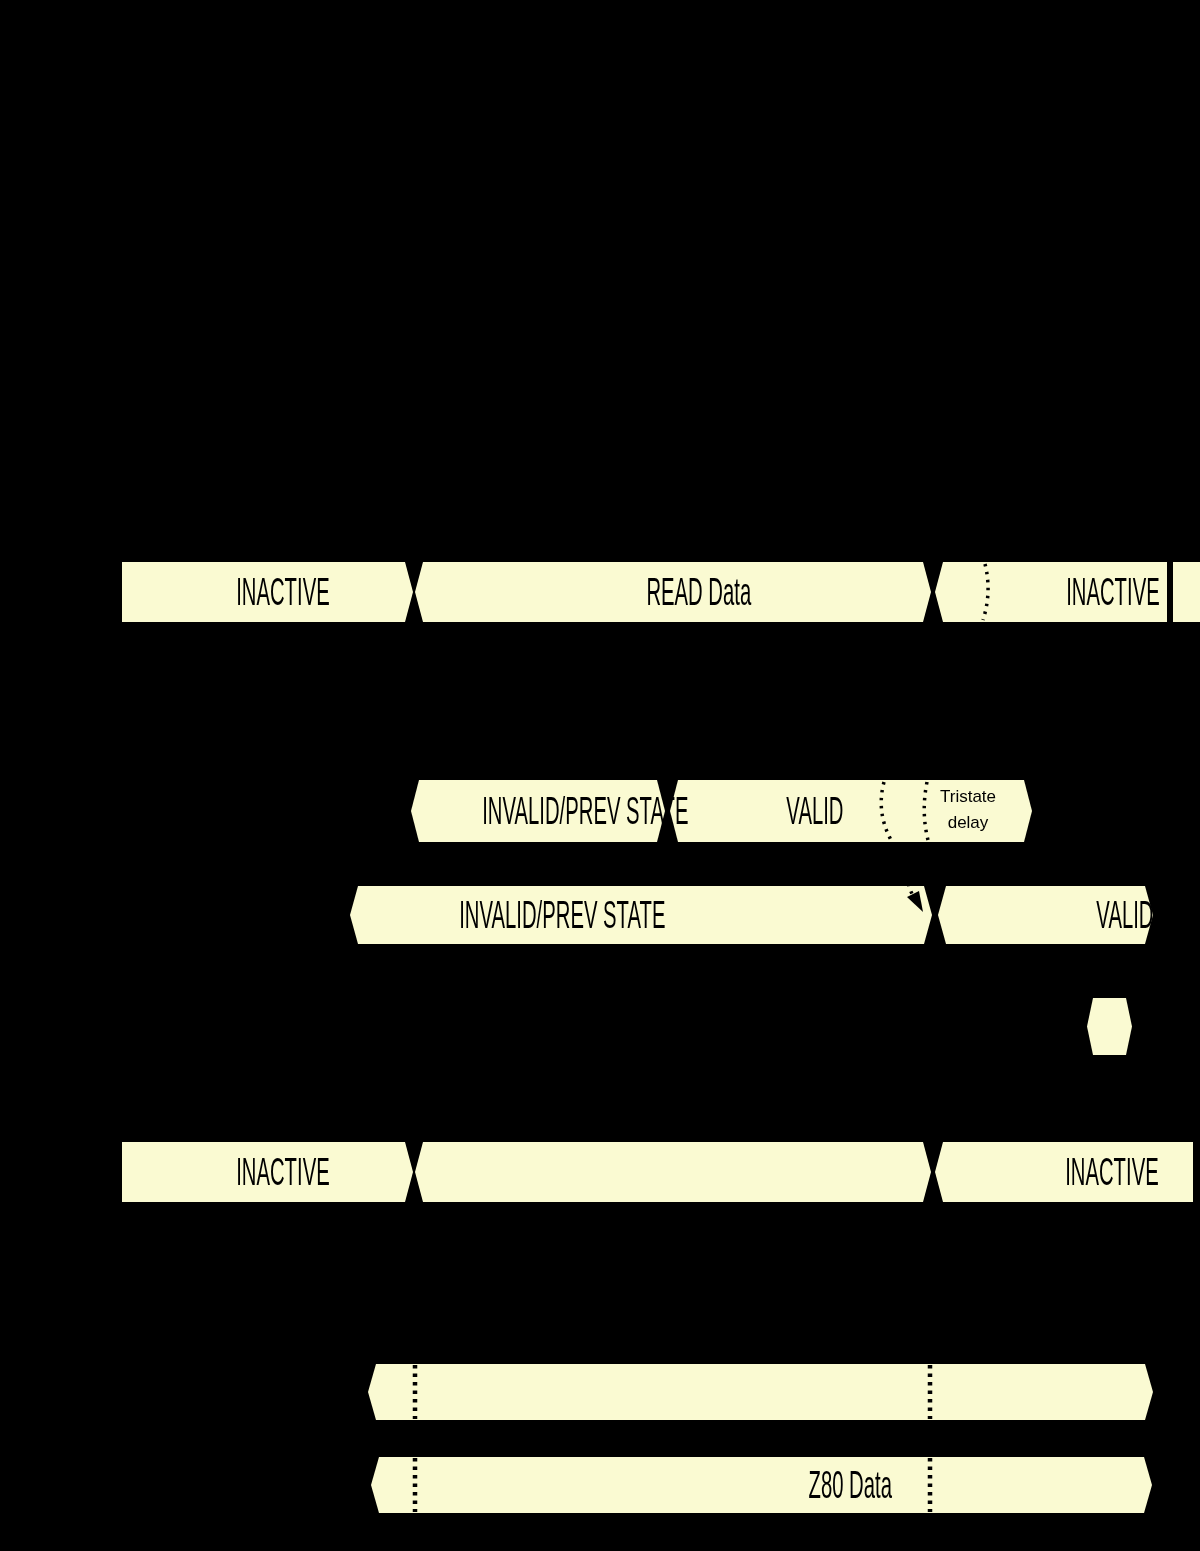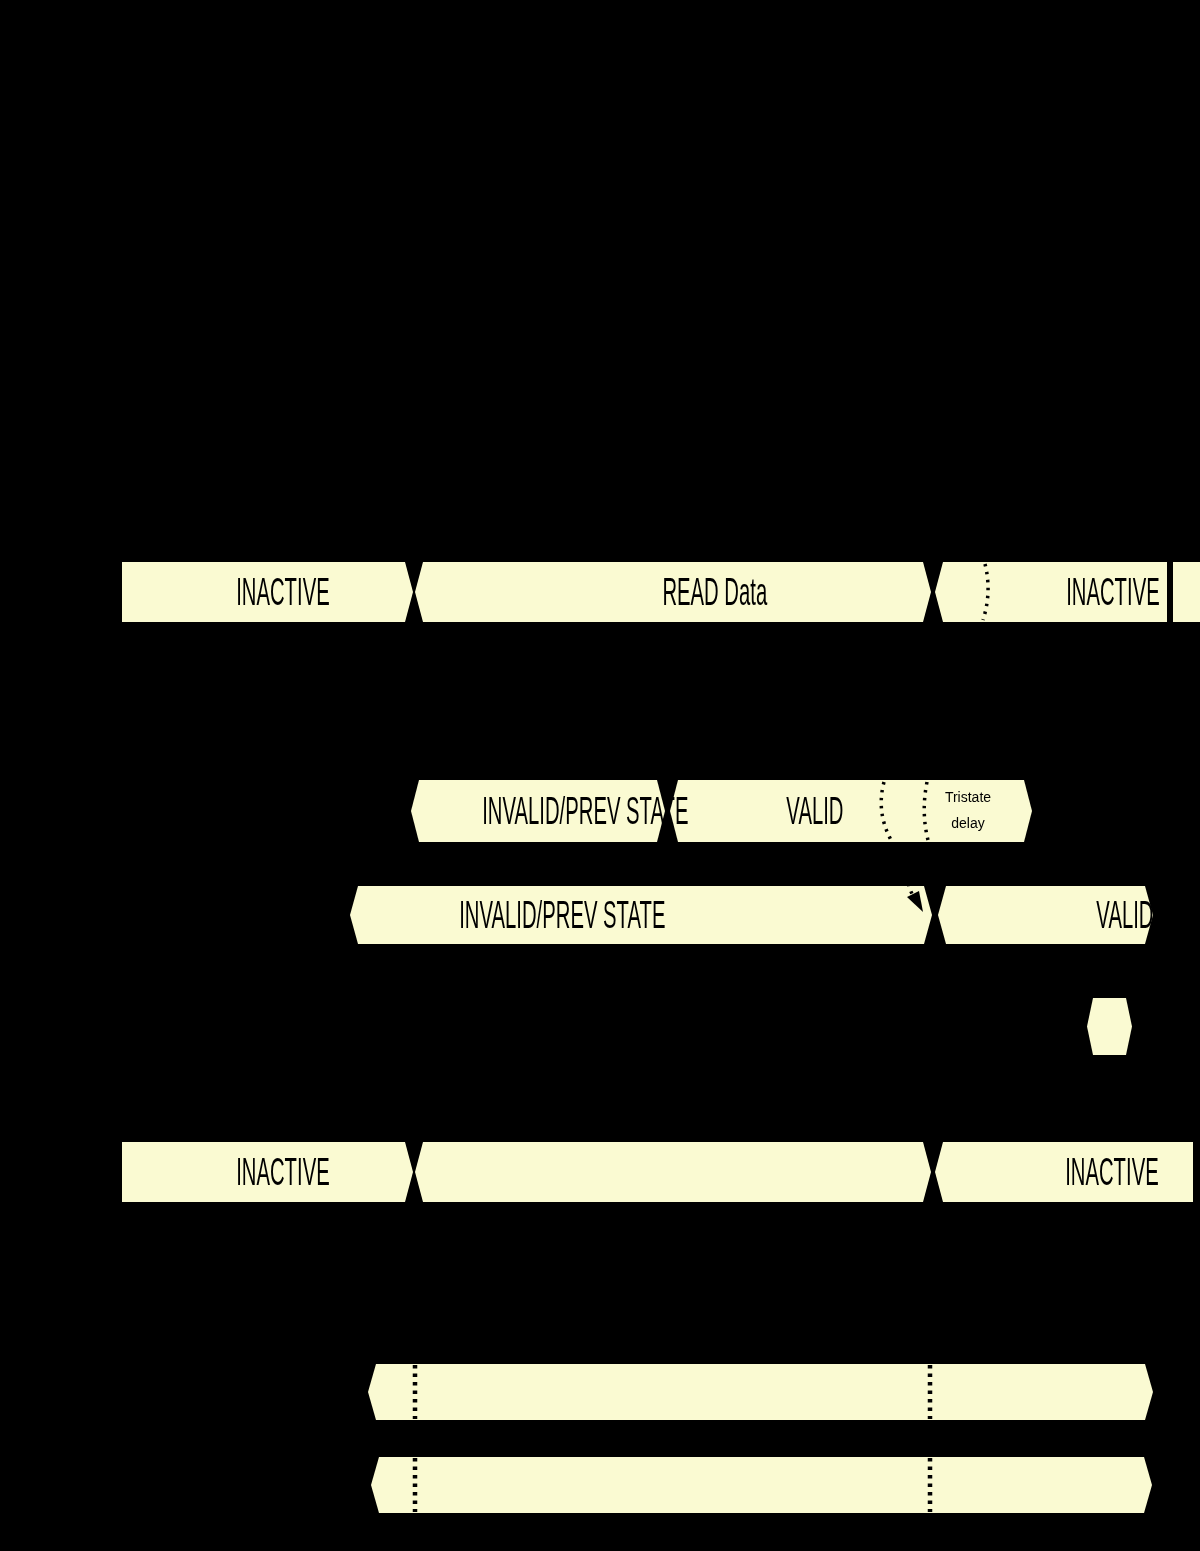--- a/index.html
+++ b/index.html
@@ -13,21 +13,21 @@
   .end-l{clip-path:polygon(0 50%, 8px 0, 100% 0, 100% 100%, 8px 100%);}
   .end-b{clip-path:polygon(0 50%, 8px 0, calc(100% - 8px) 0, 100% 50%, calc(100% - 8px) 100%, 8px 100%);}
   .hex6{clip-path:polygon(0 50%, 6px 0, calc(100% - 6px) 0, 100% 50%, calc(100% - 6px) 100%, 6px 100%);}
   .lbl{
     position:absolute;width:300px;text-align:right;color:var(--ink,#000);
     font-size:39px;white-space:nowrap;
   }
   .lbl>span{display:inline-block;transform:scaleX(0.52);transform-origin:center;}
   .annot{
     position:absolute;left:923px;top:784px;width:90px;text-align:center;
-    color:var(--ink,#000);font-size:14px;line-height:26px;
+    color:var(--ink,#000);font-size:17px;line-height:26px;
   }
   .annot span{display:block;}
   svg.overlay{position:absolute;left:0;top:0;pointer-events:none;}
 </style>
 </head>
 <body>
 
 <div class="stage">
 
   <div class="bar end-r" style="left:122px;top:562px;width:291px;height:60px"></div>
@@ -45,39 +45,40 @@
 
   <div class="bar end-r" style="left:122px;top:1142px;width:291px;height:60px"></div>
   <div class="bar end-b" style="left:415px;top:1142px;width:516px;height:60px"></div>
   <div class="bar end-l" style="left:935px;top:1142px;width:258px;height:60px"></div>
 
   <div class="bar end-b" style="left:368px;top:1364px;width:785px;height:56px"></div>
 
   <div class="bar end-b" style="left:371px;top:1457px;width:781px;height:56px"></div>
 
   <div class="lbl" style="left:73px;top:562px;line-height:60px"><span>INACTIVE</span></div>
-  <div class="lbl" style="left:516px;top:562px;line-height:60px"><span>READ Data</span></div>
+  <div class="lbl" style="left:500px;top:562px;line-height:60px"><span>READ Data</span></div>
   <div class="lbl" style="left:903px;top:562px;line-height:60px"><span>INACTIVE</span></div>
 
   <div class="lbl" style="left:387px;top:780px;line-height:62px"><span>INVALID/PREV STATE</span></div>
   <div class="lbl" style="left:570px;top:780px;line-height:62px"><span>VALID</span></div>
 
   <div class="annot">
     <span>Tristate</span>
     <span>delay</span>
   </div>
 
   <div class="lbl" style="left:364px;top:886px;line-height:58px"><span>INVALID/PREV STATE</span></div>
   <div class="lbl" style="left:880px;top:886px;line-height:58px"><span>VALID</span></div>
 
   <div class="lbl" style="left:959px;top:998px;line-height:57px"><span>IN</span></div>
 
   <div class="lbl" style="left:73px;top:1142px;line-height:60px"><span>INACTIVE</span></div>
   <div class="lbl" style="left:902px;top:1142px;line-height:60px"><span>INACTIVE</span></div>
 
+  <div class="lbl" style="left:630px;top:1457px;line-height:56px"><span>Z80 Data</span></div>
 
   <svg class="overlay" width="1200" height="1551" viewBox="0 0 1200 1551">
 
     <path d="M 985 564 Q 992 592 983 620" fill="none" stroke="#000" stroke-width="3.5" stroke-dasharray="2.5 5.5"></path>
 
     <path d="M 884 782 Q 876 812 891 840" fill="none" stroke="#000" stroke-width="3.5" stroke-dasharray="2.5 5.5"></path>
     <path d="M 927 782 Q 921 812 928 840" fill="none" stroke="#000" stroke-width="3.5" stroke-dasharray="2.5 5.5"></path>
 
     <path d="M 932 845 Q 904 863 909 887 L 912 894" fill="none" stroke="#000" stroke-width="3.5" stroke-dasharray="2.5 5.5"></path>
     <polygon points="923,912 907,897 919,891" fill="#000"></polygon>

